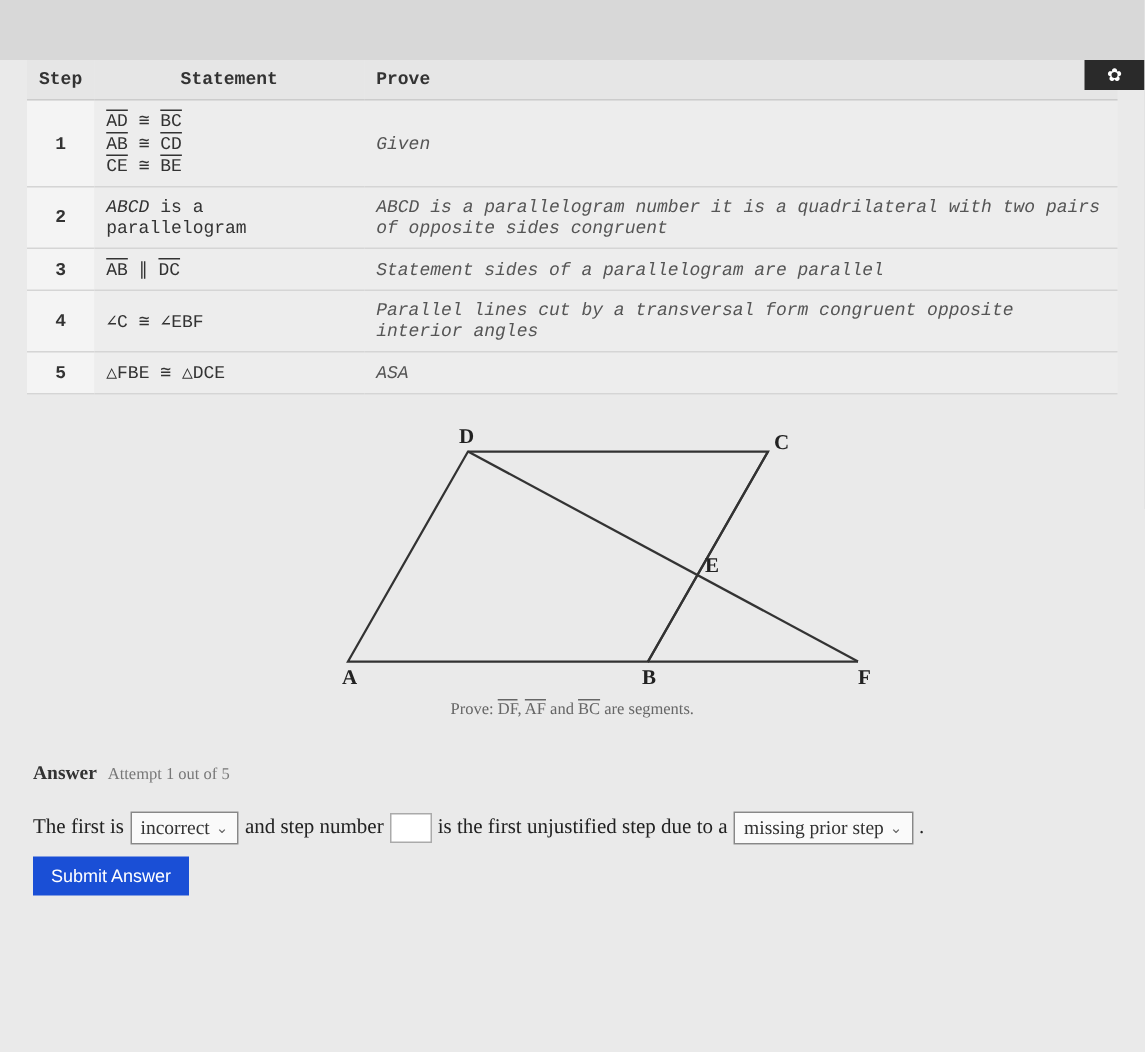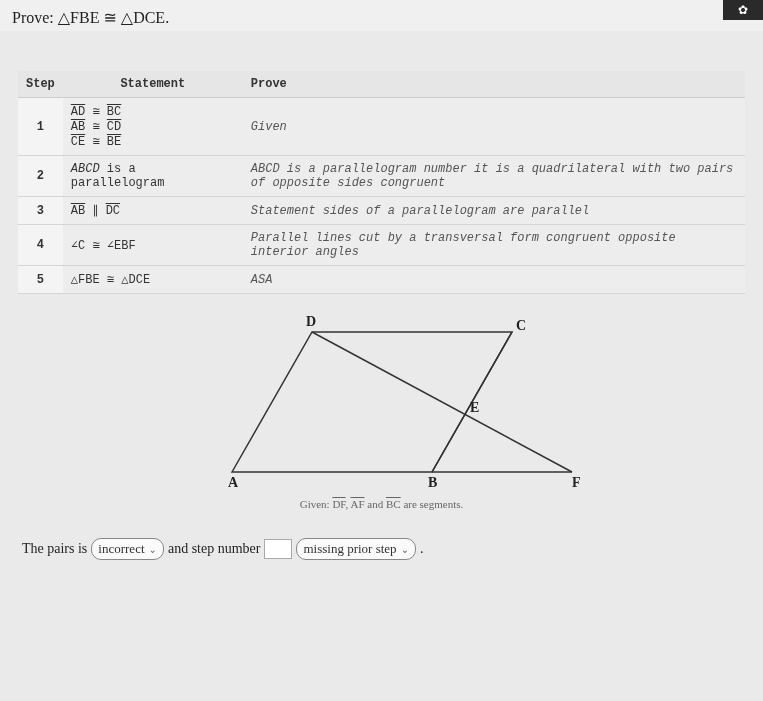--- a/index.html
+++ b/index.html
@@ -93,21 +93,21 @@
   color: #222;
   display: flex;
   align-items: center;
   flex-wrap: wrap;
   gap: 4px;
 }
 .dropdown {
   display: inline-flex;
   align-items: center;
   border: 1px solid #888;
-  border-radius: 10px;
+  border-radius: 0;
   background: #fafafa;
   padding: 2px 6px;
   font-size: 13px;
   color: #333;
   gap: 4px;
 }
 .chev { font-size: 10px; color: #666; }
 .num-input {
   width: 28px;
   height: 20px;
@@ -128,24 +128,20 @@
 .ov { text-decoration: overline; }
 </style>
 </head>
 <body>
 
 <div class="page">
   <div class="topbar">
     <span>✿</span>
   </div>
 
-  <div class="prove-line">
-    <span>Prove:</span>
-    <span>△FBE ≅ △DCE.</span>
-  </div>
 
   <div class="content">
     <table class="proof">
       <thead>
         <tr>
           <th>Step</th>
           <th style="text-align:center">Statement</th>
           <th>Prove</th>
         </tr>
       </thead>
@@ -189,36 +185,42 @@
         <g font-family="Georgia" font-size="14" fill="#222" font-weight="bold">
           <text x="56" y="175">A</text>
           <text x="256" y="175">B</text>
           <text x="344" y="18">C</text>
           <text x="134" y="14">D</text>
           <text x="298" y="100">E</text>
           <text x="400" y="175">F</text>
         </g>
       </svg>
       <div class="note">
-        <span>Given: </span><span class="ov">DF</span>, <span class="ov">AF</span><span> and </span><span class="ov">BC</span><span> are segments.</span>
+        <span>Prove: </span><span class="ov">DF</span>, <span class="ov">AF</span><span> and </span><span class="ov">BC</span><span> are segments.</span>
       </div>
     </div>
 
     <div class="answer-section">
+      <div class="answer-head">
+        <b>Answer</b>
+        <span class="att">Attempt 1 out of 5</span>
+      </div>
 
       <div class="proof-sentence">
-        <span>The pairs is</span>
+        <span>The first is</span>
         <span class="dropdown">
           <span>incorrect</span>
           <span class="chev">⌄</span>
         </span>
         <span>and step number</span>
         <span class="num-input"></span>
+        <span>is the first unjustified step due to a</span>
         <span class="dropdown">
           <span>missing prior step</span>
           <span class="chev">⌄</span>
         </span>
         <span>.</span>
       </div>
 
+      <button class="submit-btn">Submit Answer</button>
     </div>
   </div>
 </div>
 
 </body></html>

